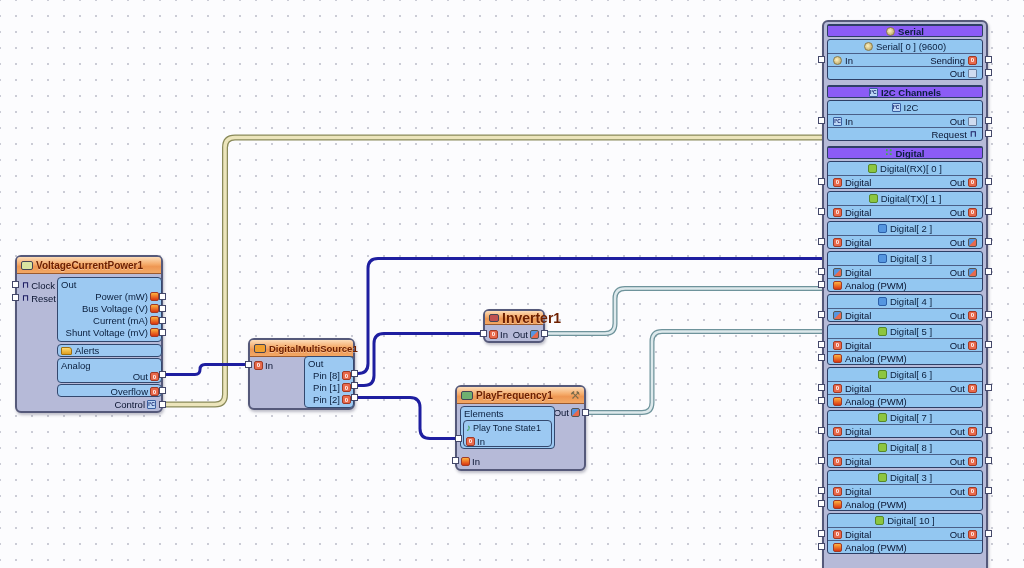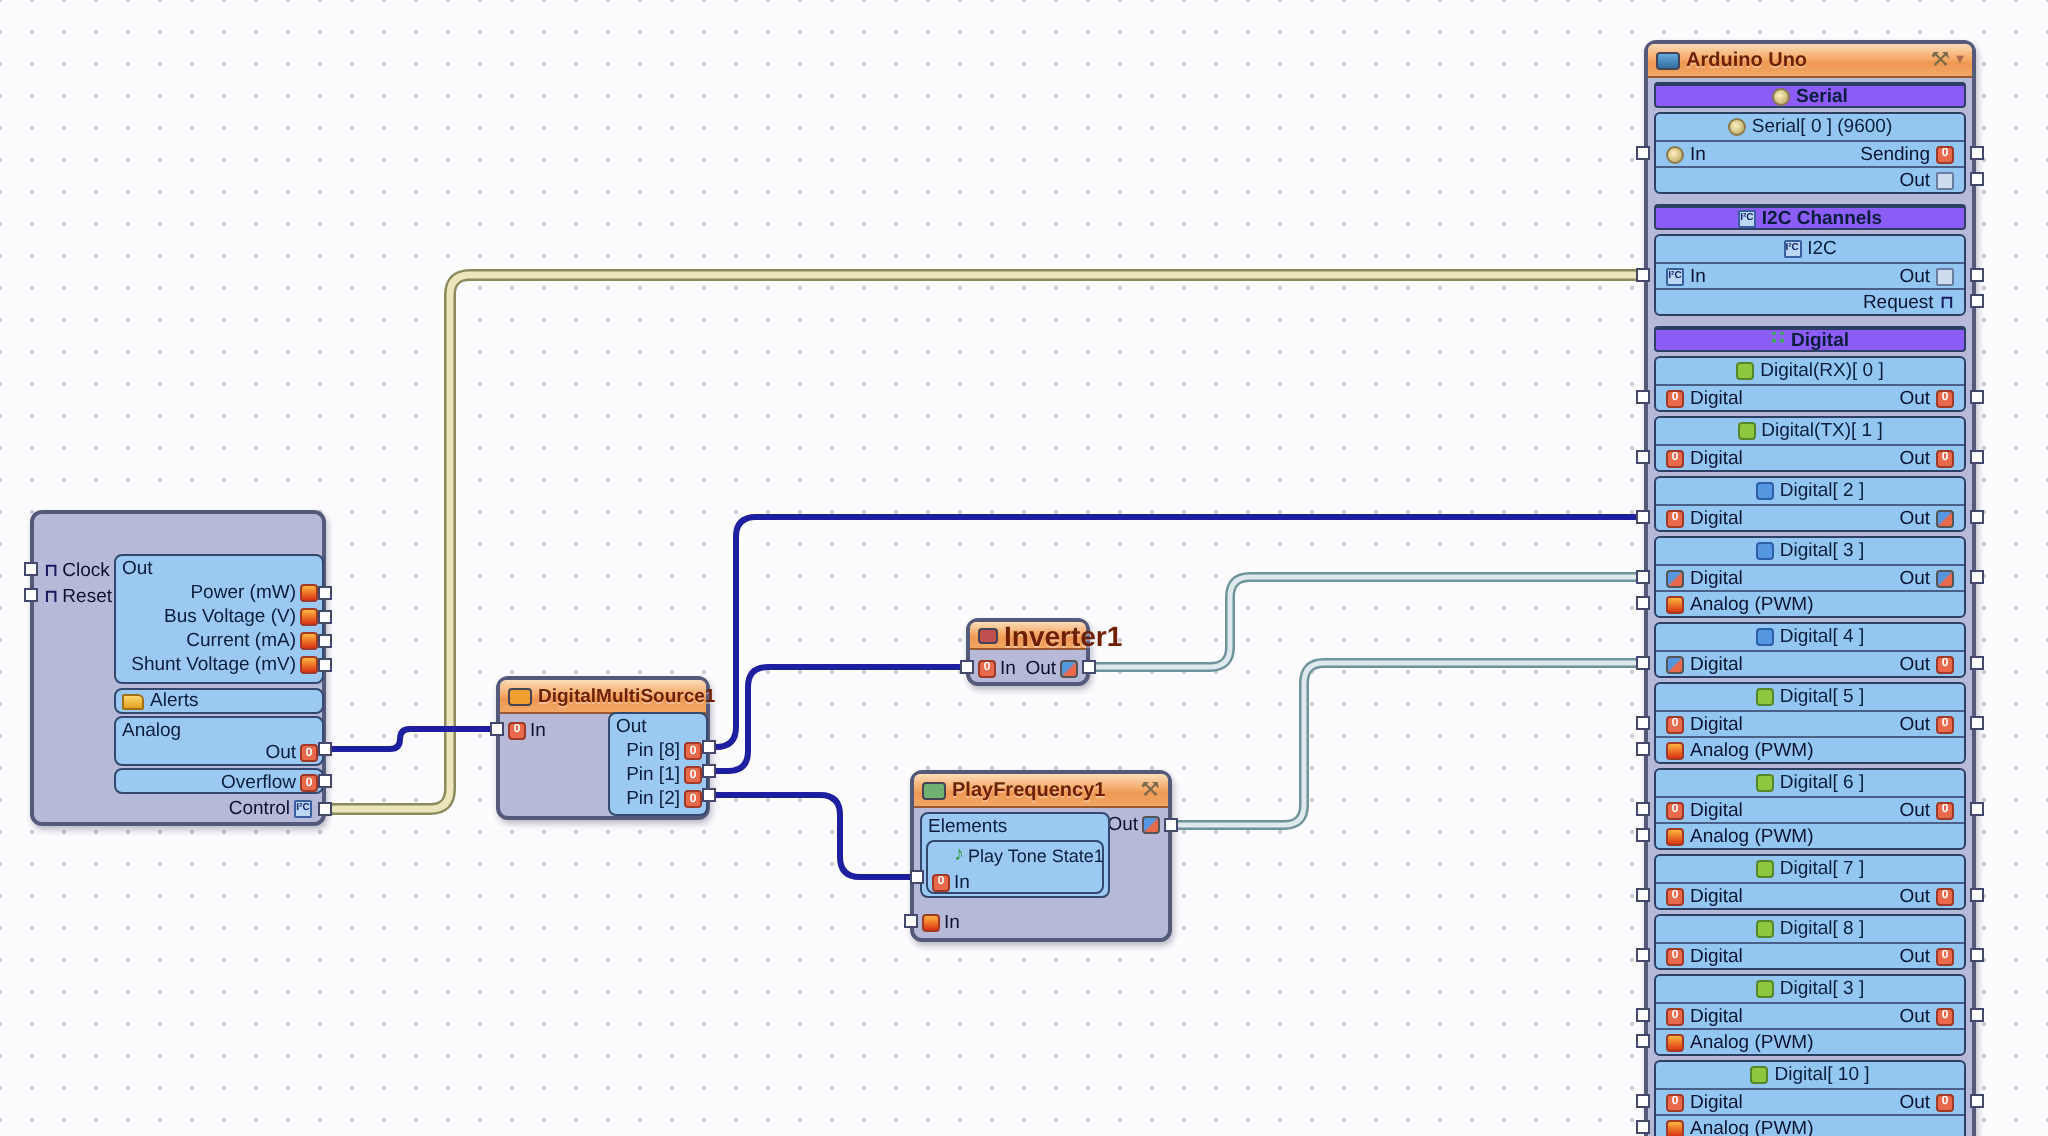--- a/index.html
+++ b/index.html
@@ -72,20 +72,24 @@
       <path d="M 544.5 333.5 L 605 333.5 Q 615 333.5 615 323.5 L 615 298.5 Q 615 288.5 625 288.5 L 821.5 288.5" fill="none" stroke="#dde9ec" stroke-width="2.5" stroke-linecap="round"></path>
       <path d="M 585.5 412.5 L 642 412.5 Q 652 412.5 652 402.5 L 652 341.5 Q 652 331.5 662 331.5 L 821.5 331.5" fill="none" stroke="#6e939b" stroke-width="5" stroke-linecap="round"></path>
       <path d="M 585.5 412.5 L 642 412.5 Q 652 412.5 652 402.5 L 652 341.5 Q 652 331.5 662 331.5 L 821.5 331.5" fill="none" stroke="#dde9ec" stroke-width="2.5" stroke-linecap="round"></path>
       <path d="M 162.5 374.5 L 195 374.5 Q 200 374.5 200 369.5 L 200 369.5 Q 200 364.5 205 364.5 L 248.5 364.5" fill="none" stroke="#1e1ea0" stroke-width="3" stroke-linecap="round"></path>
       <path d="M 354.5 373.5 L 358 373.5 Q 368 373.5 368 363.5 L 368 268.5 Q 368 258.5 378 258.5 L 821.5 258.5" fill="none" stroke="#1e1ea0" stroke-width="3" stroke-linecap="round"></path>
       <path d="M 354.5 385.5 L 364 385.5 Q 374 385.5 374 375.5 L 374 343.5 Q 374 333.5 384 333.5 L 483.5 333.5" fill="none" stroke="#1e1ea0" stroke-width="3" stroke-linecap="round"></path>
       <path d="M 354.5 397.5 L 410 397.5 Q 420 397.5 420 407.5 L 420 428.5 Q 420 438.5 430 438.5 L 458.5 438.5" fill="none" stroke="#1e1ea0" stroke-width="3" stroke-linecap="round"></path>
     </svg>
 
   <div class="block" id="blk-vcp" style="left:15px;top:255px;width:148px;height:158px">
+    <div class="bhdr">
+      <span class="ic ic-chip chip-vcp"></span>
+      <span class="btitle">VoltageCurrentPower1</span>
+    </div>
     <div class="lrow" style="left:5px;top:22px">
       <span class="ic ic-pulse"></span>
       <span class="lbl">Clock</span>
     </div>
     <div class="lrow" style="left:5px;top:35px">
       <span class="ic ic-pulse"></span>
       <span class="lbl">Reset</span>
     </div>
     <div class="panel" style="left:40px;top:20px;width:105px;height:65px">
       <span class="plabel">Out</span>
@@ -191,46 +195,40 @@
       <span class="btitle">PlayFrequency1</span>
       <span class="ic ic-wrench" style="margin-left:auto"></span>
     </div>
     <div class="prow" style="right:4px;top:20px">
       <span class="lbl">Out</span>
       <span class="ic ic-bluered"></span>
     </div>
     <div class="panel" style="left:3px;top:19px;width:95px;height:43px">
       <span class="plabel">Elements</span>
       <div class="panel" style="left:2px;top:13px;width:89px;height:27px">
-        <div class="lrow" style="left:13px;top:1px;font-size:9px">
+        <div class="lrow" style="left:2px;top:1px;font-size:9px">
           <span class="ic ic-note"></span>
           <span class="lbl">Play Tone State1</span>
         </div>
         <div class="lrow" style="left:2px;top:14px">
           <span class="ic ic-digital"></span>
           <span class="lbl">In</span>
         </div>
       </div>
     </div>
     <div class="lrow" style="left:4px;top:68px">
       <span class="ic ic-analog"></span>
       <span class="lbl">In</span>
     </div>
     <span class="pin" id="pin-pf-tone-in" style="left:-2px;top:48px"></span>
     <span class="pin" id="pin-pf-out" style="right:-5px;top:22px"></span>
     <span class="pin" style="left:-5px;top:70px"></span>
   </div>
 
   <div class="block" id="blk-ard" style="left:822px;top:20px;width:166px;height:556px">
-    <div class="bhdr">
-      <span class="ic ic-chip chip-ard"></span>
-      <span class="btitle">Arduino Uno</span>
-      <span class="ic ic-wrench" style="margin-left:auto"></span>
-      <span class="ic ic-chevron"></span>
-    </div>
     <div id="ard-body">
         <div class="asec-hdr" style="margin-top: 0px;">
           <span class="ic ic-serial"></span>
           <span class="lbl">Serial</span>
         </div>
         <div class="achan">
           <div class="achan-title">
             <span class="ic ic-serial"></span>
             <span class="lbl">Serial[ 0 ] (9600)</span>
           </div>

